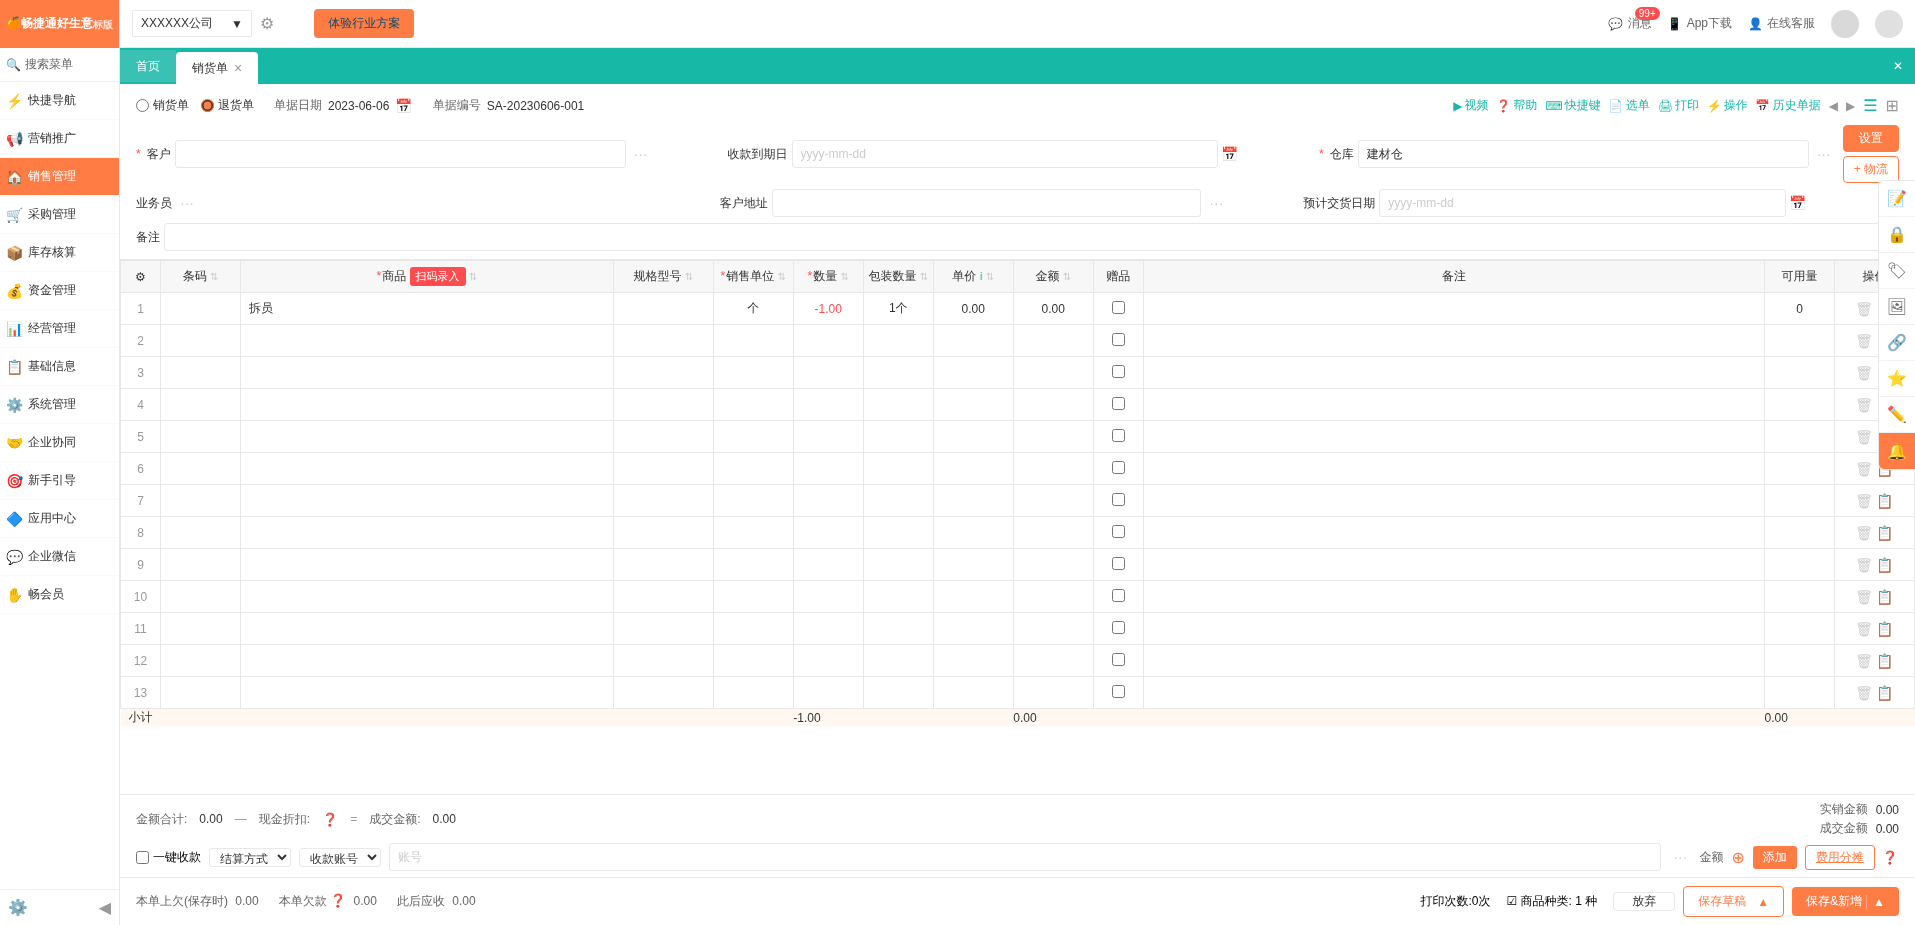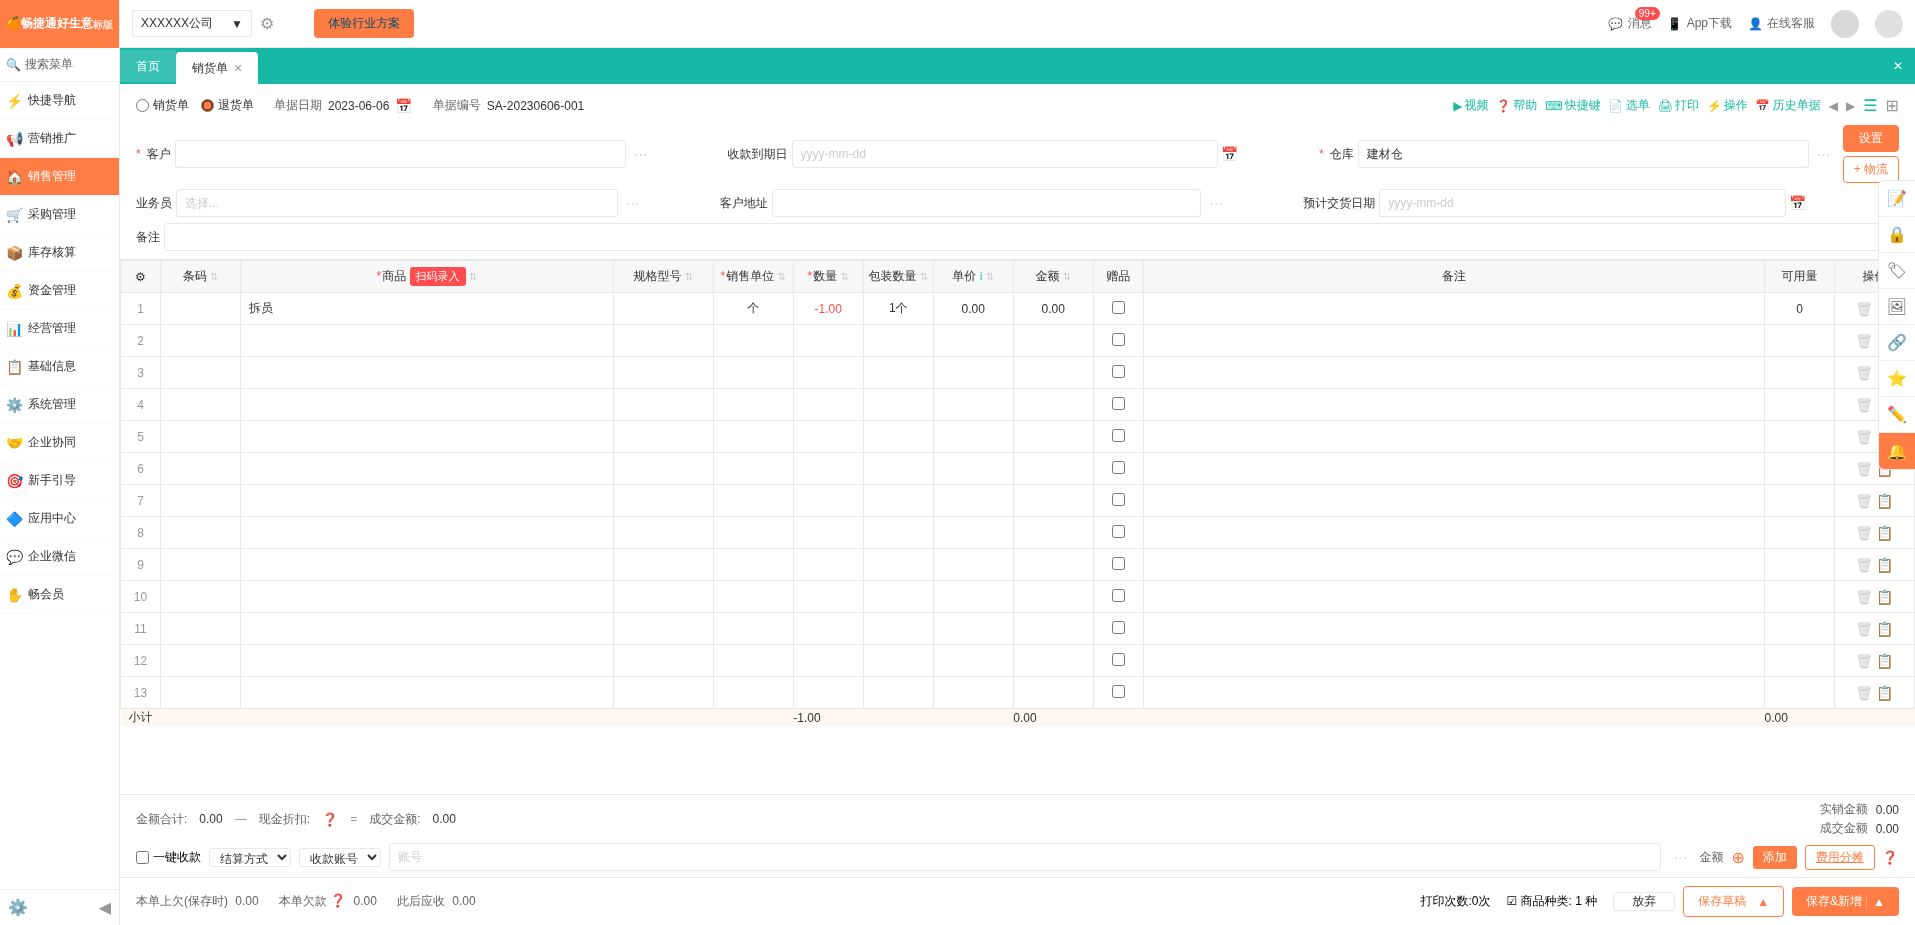--- a/index.html
+++ b/index.html
@@ -395,21 +395,20 @@
       </div>
       <div style="display:flex;flex-direction:column;gap:4px;margin-left:8px;">
         <button class="btn-side filled">设置</button>
         <button class="btn-side">+ 物流</button>
       </div>
     </div>
 
     <div style="display:flex;gap:0;margin-bottom:6px;align-items:center;">
       <div style="display:flex;align-items:center;flex:1;gap:4px;">
         <span style="color:#333;white-space:nowrap;">业务员</span>
-        <input class="form-input" style="flex: 1 1 0%;" placeholder="选择...">
         <span class="input-suffix">···</span>
       </div>
       <div style="width:80px;"></div>
       <div style="display:flex;align-items:center;flex:1;gap:4px;">
         <span style="color:#333;white-space:nowrap;">客户地址</span>
         <input class="form-input" style="flex: 1 1 0%;">
         <span class="input-suffix">···</span>
       </div>
       <div style="width:80px;"></div>
       <div style="display:flex;align-items:center;flex:1;gap:4px;">

